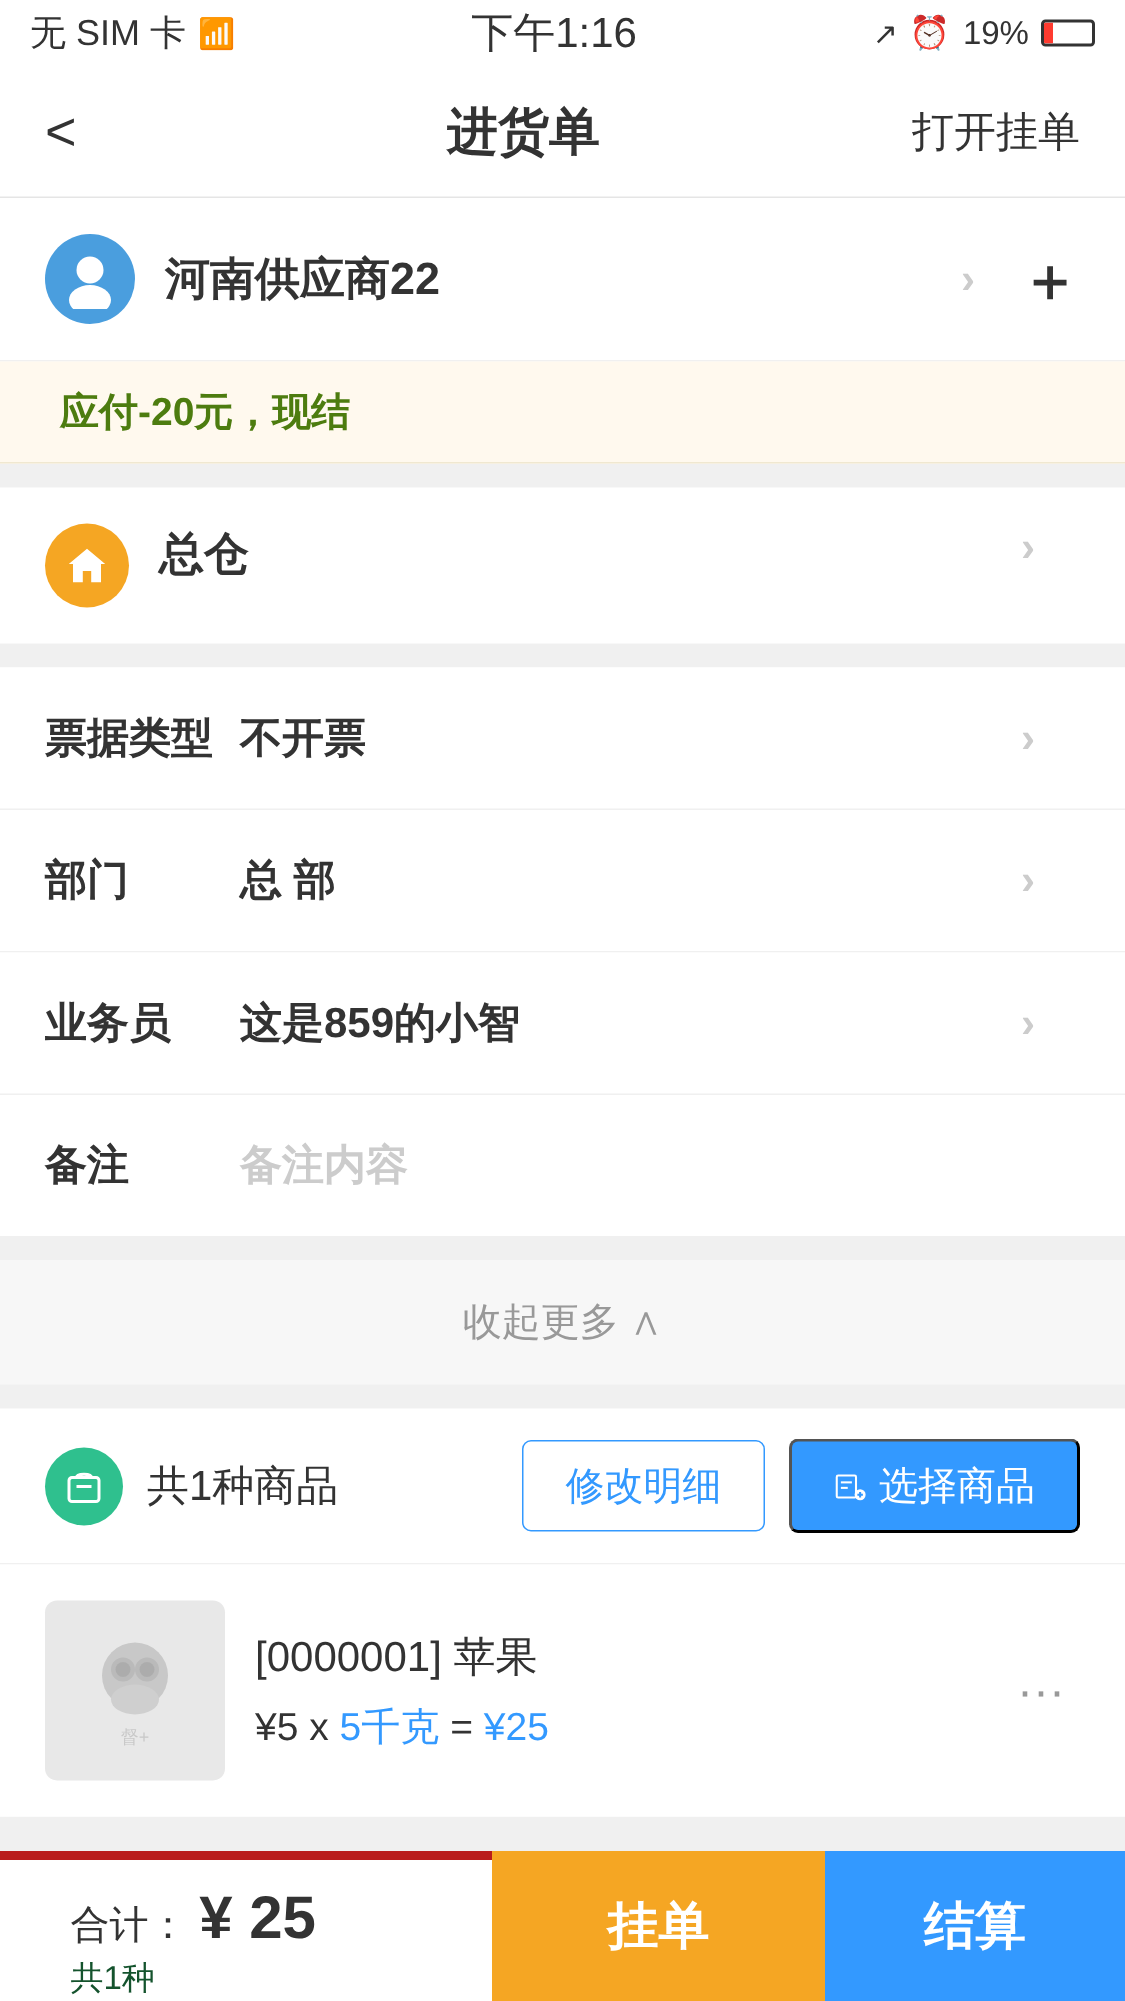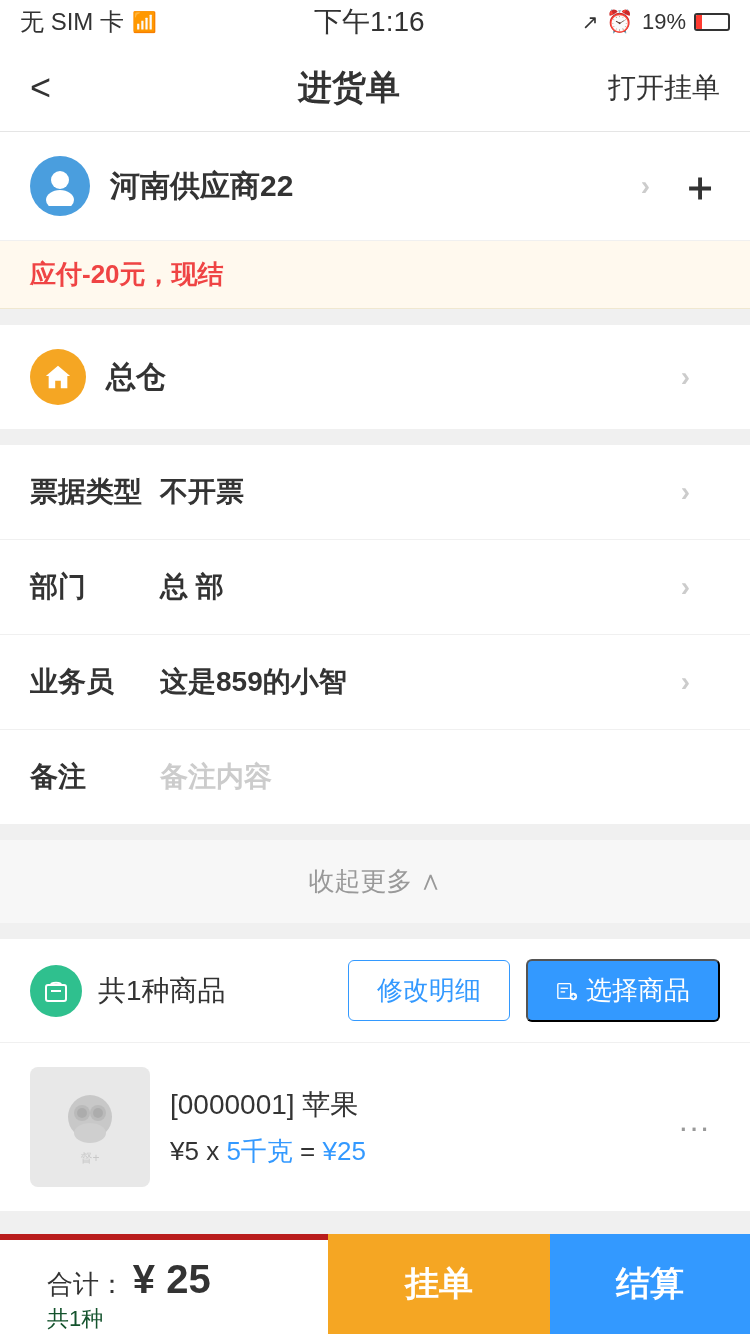--- a/index.html
+++ b/index.html
@@ -117,30 +117,30 @@
     }
     .supplier-add {
       font-size: 40px;
       color: #333;
       cursor: pointer;
     }
 
     
     .warning-banner {
       background: #fff9ee;
-      padding: 16px 30px;
-      font-size: 26px;
-      color: #ef4444;
+      padding: 16px 40px;
+      font-size: 26px;
+      color: #4d7c0f;
       border-bottom: 1px solid #f0e8d0;
     }
 
     
     .warehouse-row {
       display: flex;
-      align-items: center;
+      align-items: flex-start;
       padding: 24px 30px;
       background: #fff;
     }
     .warehouse-icon {
       width: 56px;
       height: 56px;
       border-radius: 50%;
       background: #f5a623;
       display: flex;
       align-items: center;

